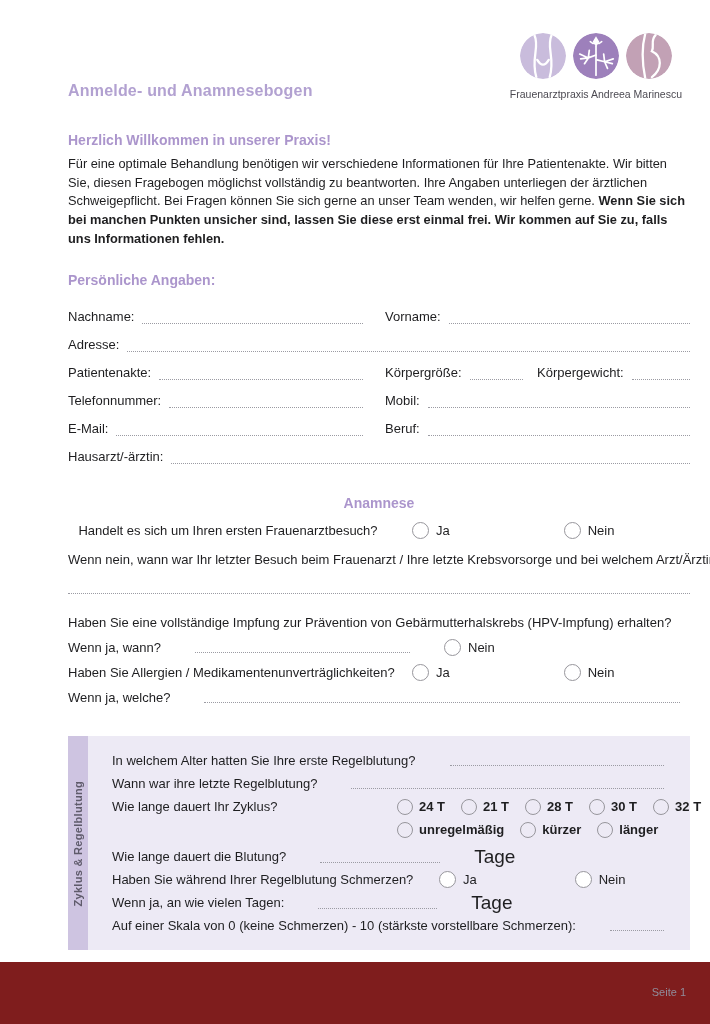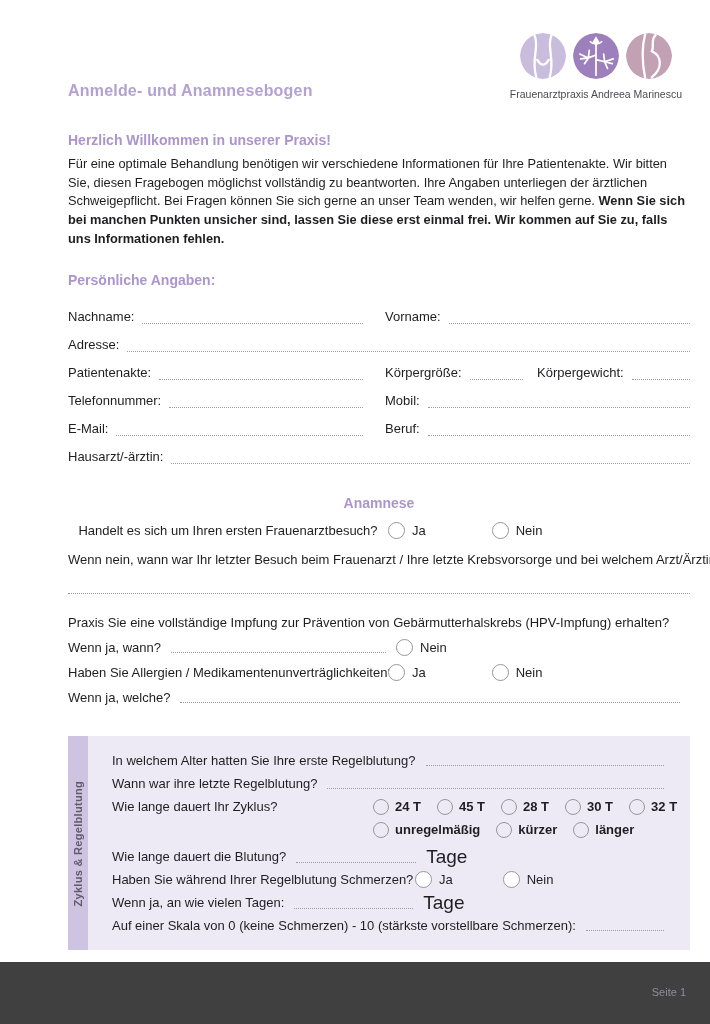--- a/index.html
+++ b/index.html
@@ -34,21 +34,21 @@
   .cell { display:flex; align-items:flex-end; }
   .flabel { font-size:13px; white-space:nowrap; padding-bottom:0; }
   .dots { flex:1; border-bottom:1px dotted #9b9ba3; margin-left:8px; height:14px; min-width:30px; }
   .c-half-l { width:317px; padding-right:22px; }
   .c-half-r { flex:1; }
   .c-third { width:152px; padding-right:14px; }
   .c-full { flex:1; }
 
   
   .anamnese { margin-top:28px;text-align:center; }
-  .qrow { display:flex; align-items:center; height:25px; font-size:13px; }
+  .qrow { display:flex; align-items:center; height:25px; font-size:13px;gap:24px; }
   .qtext { white-space:nowrap; }
   .qw320 { width:320px; }
   .radio { display:flex; align-items:center; margin-right:14px; }
   .radio .circ { width:17px; height:17px; border-radius:50%; border:1.6px solid #97969c; background:#fff; flex:0 0 auto; }
   .radio .rlabel { font-size:13px; margin-left:7px; white-space:nowrap; }
   .gap52 { width:52px; flex:0 0 auto; }
   .line-full { border-bottom:1px dotted #9b9ba3; height:16px; margin-top:6px; }
   .inline-dots { border-bottom:1px dotted #9b9ba3; height:13px; margin:0 10px 2px 10px; }
 
   
@@ -68,21 +68,21 @@
   .opt .rlabel { font-size:13px; font-weight:700; margin-left:6px; white-space:nowrap; }
   .cyc-label-w { width:261px; flex:0 0 auto; }
   .tage { font-size:19px; margin-left:10px; white-space:nowrap; }
   .dots-fix { border-bottom:1px dotted #9b9ba3; height:13px; margin-left:10px; }
 
   
   .sexual { margin-top:32px; }
 
   
   .footer {
-    position:absolute; left:0; right:0; bottom:0; height:62px; background:#404040;
+    position:absolute; left:0; right:0; bottom:0; height:62px; background:#7f1d1d;
     text-align:right; padding:20px 24px 0 0;
   }
   .footer span { font-size:11px; color:#908d9b; }
 </style>
 </head>
 <body>
 
 <div class="content">
 
   <div class="header">
@@ -194,21 +194,21 @@
           <span class="rlabel">Nein</span>
         </span>
     </div>
 
     <div class="qrow" style="margin-top:4px;">
       <span class="qtext">Wenn nein, wann war Ihr letzter Besuch beim Frauenarzt / Ihre letzte Krebsvorsorge und bei welchem Arzt/Ärztin?</span>
     </div>
     <div class="line-full"></div>
 
     <div class="qrow" style="margin-top:16px;">
-      <span class="qtext">Praxis Sie eine vollständige Impfung zur Prävention von Gebärmutterhalskrebs (HPV-Impfung) erhalten?</span>
+      <span class="qtext">Haben Sie eine vollständige Impfung zur Prävention von Gebärmutterhalskrebs (HPV-Impfung) erhalten?</span>
     </div>
     <div class="qrow">
       <span class="qtext">Wenn ja, wann?</span>
       <span class="inline-dots" style="width:215px;"></span>
       <span class="radio">
           <span class="circ"></span>
           <span class="rlabel">Nein</span>
         </span>
     </div>
     <div class="qrow">
@@ -245,21 +245,21 @@
 
     <div class="qrow">
       <span class="qtext cyc-label-w">Wie lange dauert Ihr Zyklus?</span>
       <span class="optrow">
         <span class="opt">
             <span class="circ"></span>
             <span class="rlabel">24 T</span>
           </span>
         <span class="opt">
             <span class="circ"></span>
-            <span class="rlabel">45 T</span>
+            <span class="rlabel">21 T</span>
           </span>
         <span class="opt">
             <span class="circ"></span>
             <span class="rlabel">28 T</span>
           </span>
         <span class="opt">
             <span class="circ"></span>
             <span class="rlabel">30 T</span>
           </span>
         <span class="opt">

